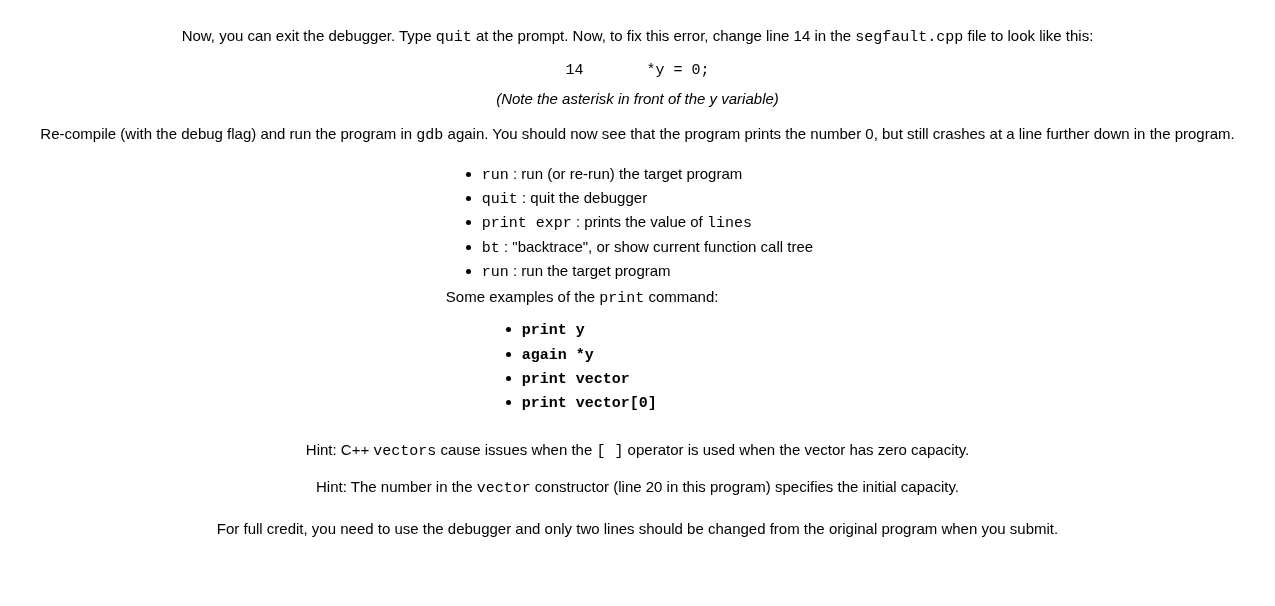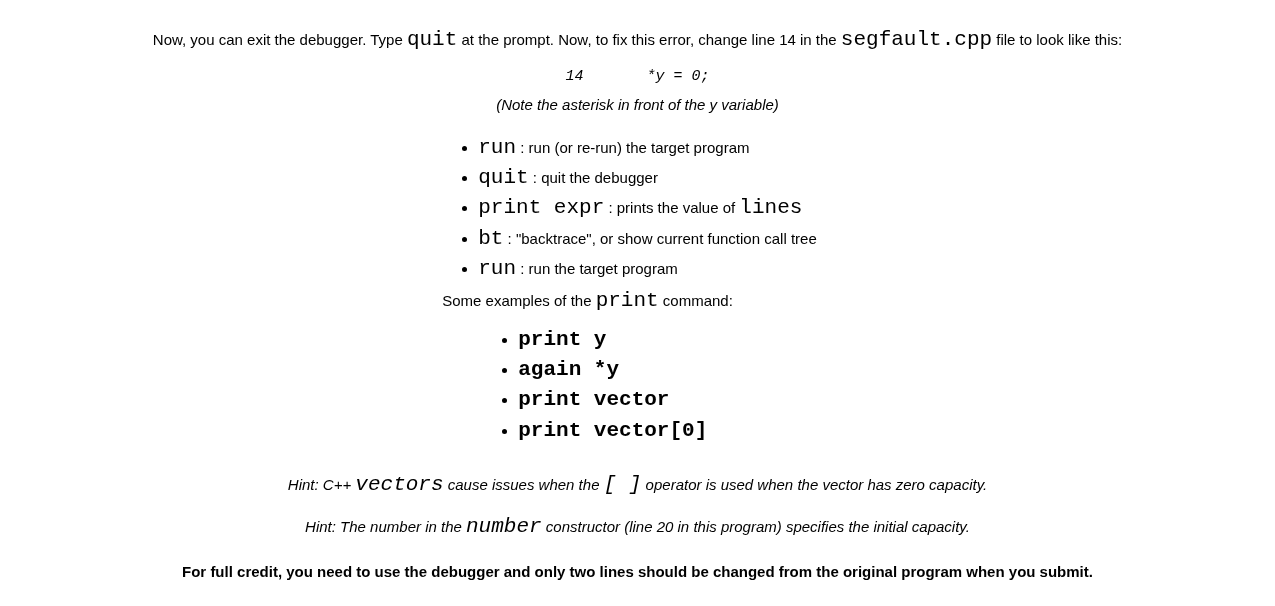--- a/index.html
+++ b/index.html
@@ -14,70 +14,71 @@
       max-width: 1260px;
       margin: 0 auto;
       text-align: center;
     }
     p {
       margin: 6px 0 14px 0;
       line-height: 1.35;
     }
     code, .mono {
       font-family: "Courier New", Courier, monospace;
-      font-size: 21px;
+      font-size: 15px;
     }
     em {
     }
     b, strong {
       font-weight: bold;
     }
     .code-line {
       font-family: "Courier New", Courier, monospace;
       white-space: pre;
       margin: 6px 0 10px 0;
-      font-style: italic;
     }
     .list-wrap {
       display: inline-block;
       text-align: left;
       margin: 2px 0 8px 0;
     }
     ul {
       margin: 2px 0 4px 0;
       padding-left: 20px;
     }
     li {
       margin: 2px 16px;
       line-height: 1.35;
     }
     .examples-caption {
       margin: 4px 0 6px 0;
     }
     .hint {
-      font-style: italic;
     }
     .bold-line {
-      font-weight: bold;
+      font-weight: normal;
       margin-top: 20px;
     }
   </style>
 </head>
 <body>
 
 <div class="content">
 
   <p>
     <span>Now, you can exit the debugger. Type </span><code>quit</code><span> at the prompt. Now, to fix this error, change line 14 in the </span><code>segfault.cpp</code><span> file to look like this:</span>
   </p>
 
   <div class="code-line">14       *y = 0;</div>
 
   <p><em>(Note the asterisk in front of the y variable)</em></p>
 
+  <p>
+    <span>Re-compile (with the debug flag) and run the program in </span><code>gdb</code><span> again. You should now see that the program prints the number 0, but still crashes at a line further down in the program.</span>
+  </p>
 
 
   <div class="list-wrap">
     <ul>
       <li>
         <code>run</code><span> : run (or re-run) the target program</span>
       </li>
       <li>
         <code>quit</code><span> : quit the debugger</span>
       </li>
@@ -104,18 +105,18 @@
         <li><code>print vector[0]</code></li>
       </ul>
     </div>
   </div>
 
   <p class="hint">
     <span>Hint: C++ </span><code>vectors</code><span> cause issues when the </span><code>[ ]</code><span> operator is used when the vector has zero capacity.</span>
   </p>
 
   <p class="hint">
-    <span>Hint: The number in the </span><code>number</code><span> constructor (line 20 in this program) specifies the initial capacity.</span>
+    <span>Hint: The number in the </span><code>vector</code><span> constructor (line 20 in this program) specifies the initial capacity.</span>
   </p>
 
   <p class="bold-line">For full credit, you need to use the debugger and only two lines should be changed from the original program when you submit.</p>
 
 </div>
 
 </body></html>

